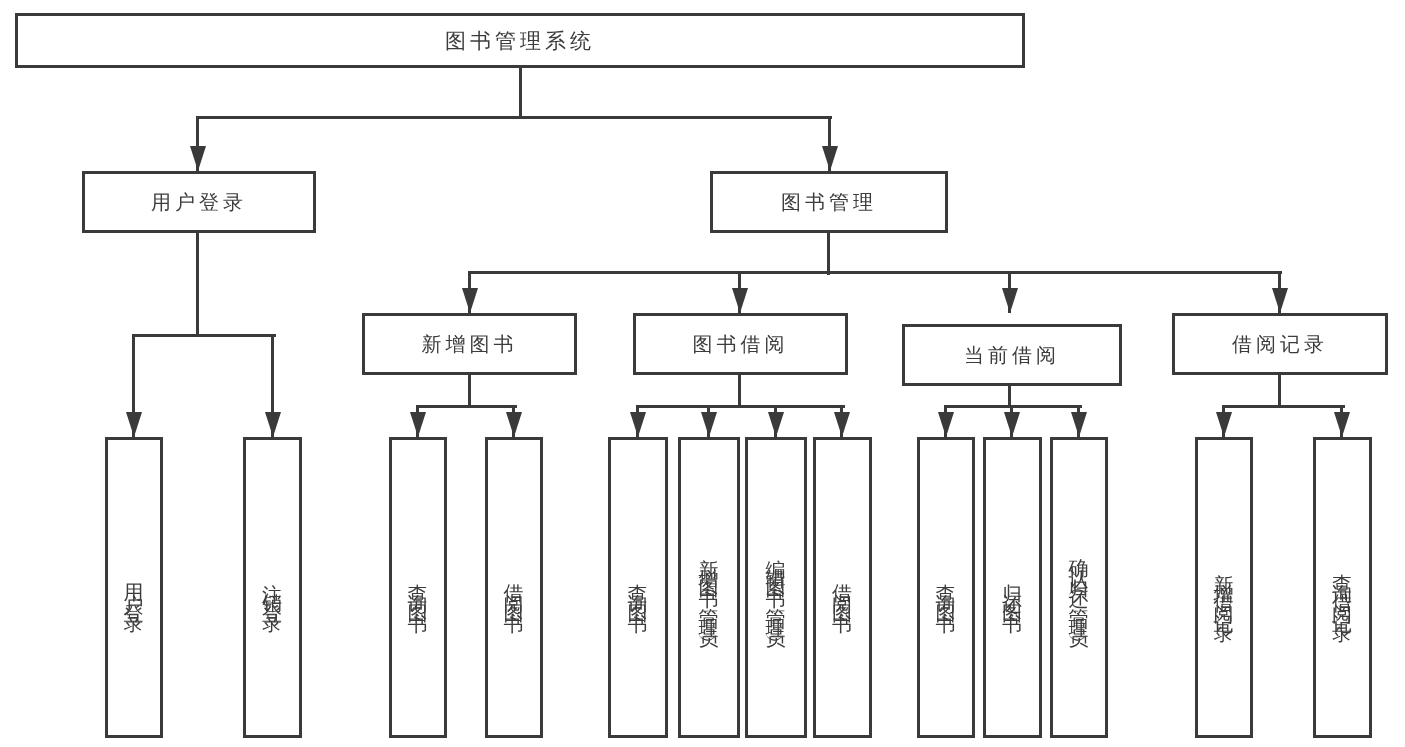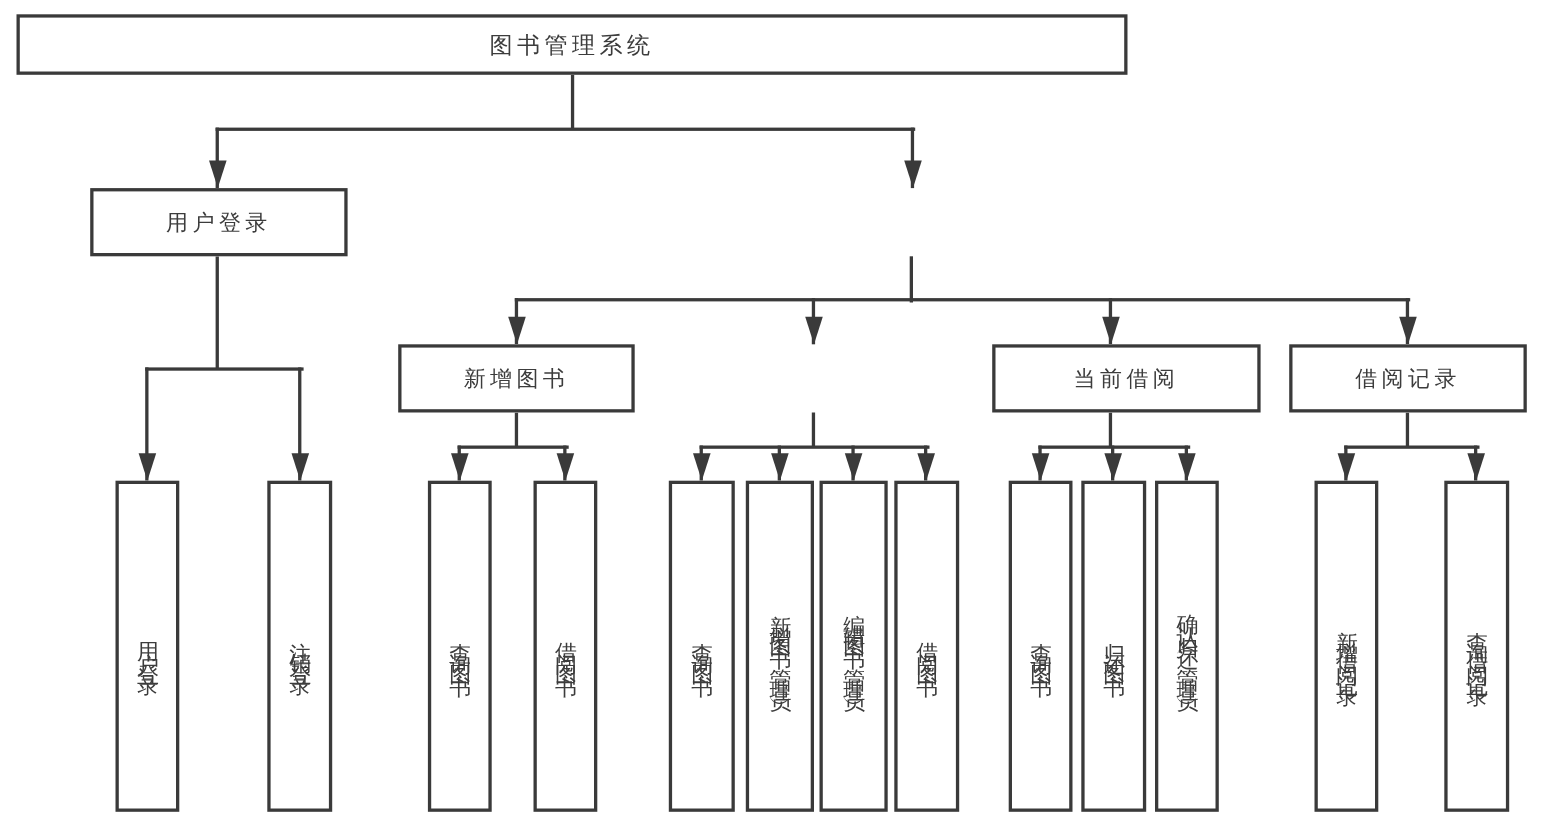--- a/index.html
+++ b/index.html
@@ -132,25 +132,31 @@
   <i class="ar" style="left:1216px;top:412px"></i>
   <i class="ar" style="left:1334px;top:412px"></i>
 
   <div class="box lvl rootbox" style="left:15px;top:13px;width:1010px;height:55px">
     <span>图书管理系统</span>
   </div>
 
   <div class="box lvl" style="left:82px;top:171px;width:234px;height:62px">
     <span>用户登录</span>
   </div>
+  <div class="box lvl" style="left:710px;top:171px;width:238px;height:62px">
+    <span>图书管理</span>
+  </div>
 
   <div class="box lvl" style="left:362px;top:313px;width:215px;height:62px">
     <span>新增图书</span>
   </div>
-  <div class="box lvl" style="left:902px;top:313px;width:244px;height:62px">
+  <div class="box lvl" style="left:633px;top:313px;width:215px;height:62px">
+    <span>图书借阅</span>
+  </div>
+  <div class="box lvl" style="left:902px;top:324px;width:220px;height:62px">
     <span>当前借阅</span>
   </div>
   <div class="box lvl" style="left:1172px;top:313px;width:216px;height:62px">
     <span>借阅记录</span>
   </div>
 
   <div class="box leaf" style="left:105px;top:437px;width:58px;height:301px">
     <span>用户登录</span>
   </div>
   <div class="box leaf" style="left:243px;top:437px;width:59px;height:301px">

